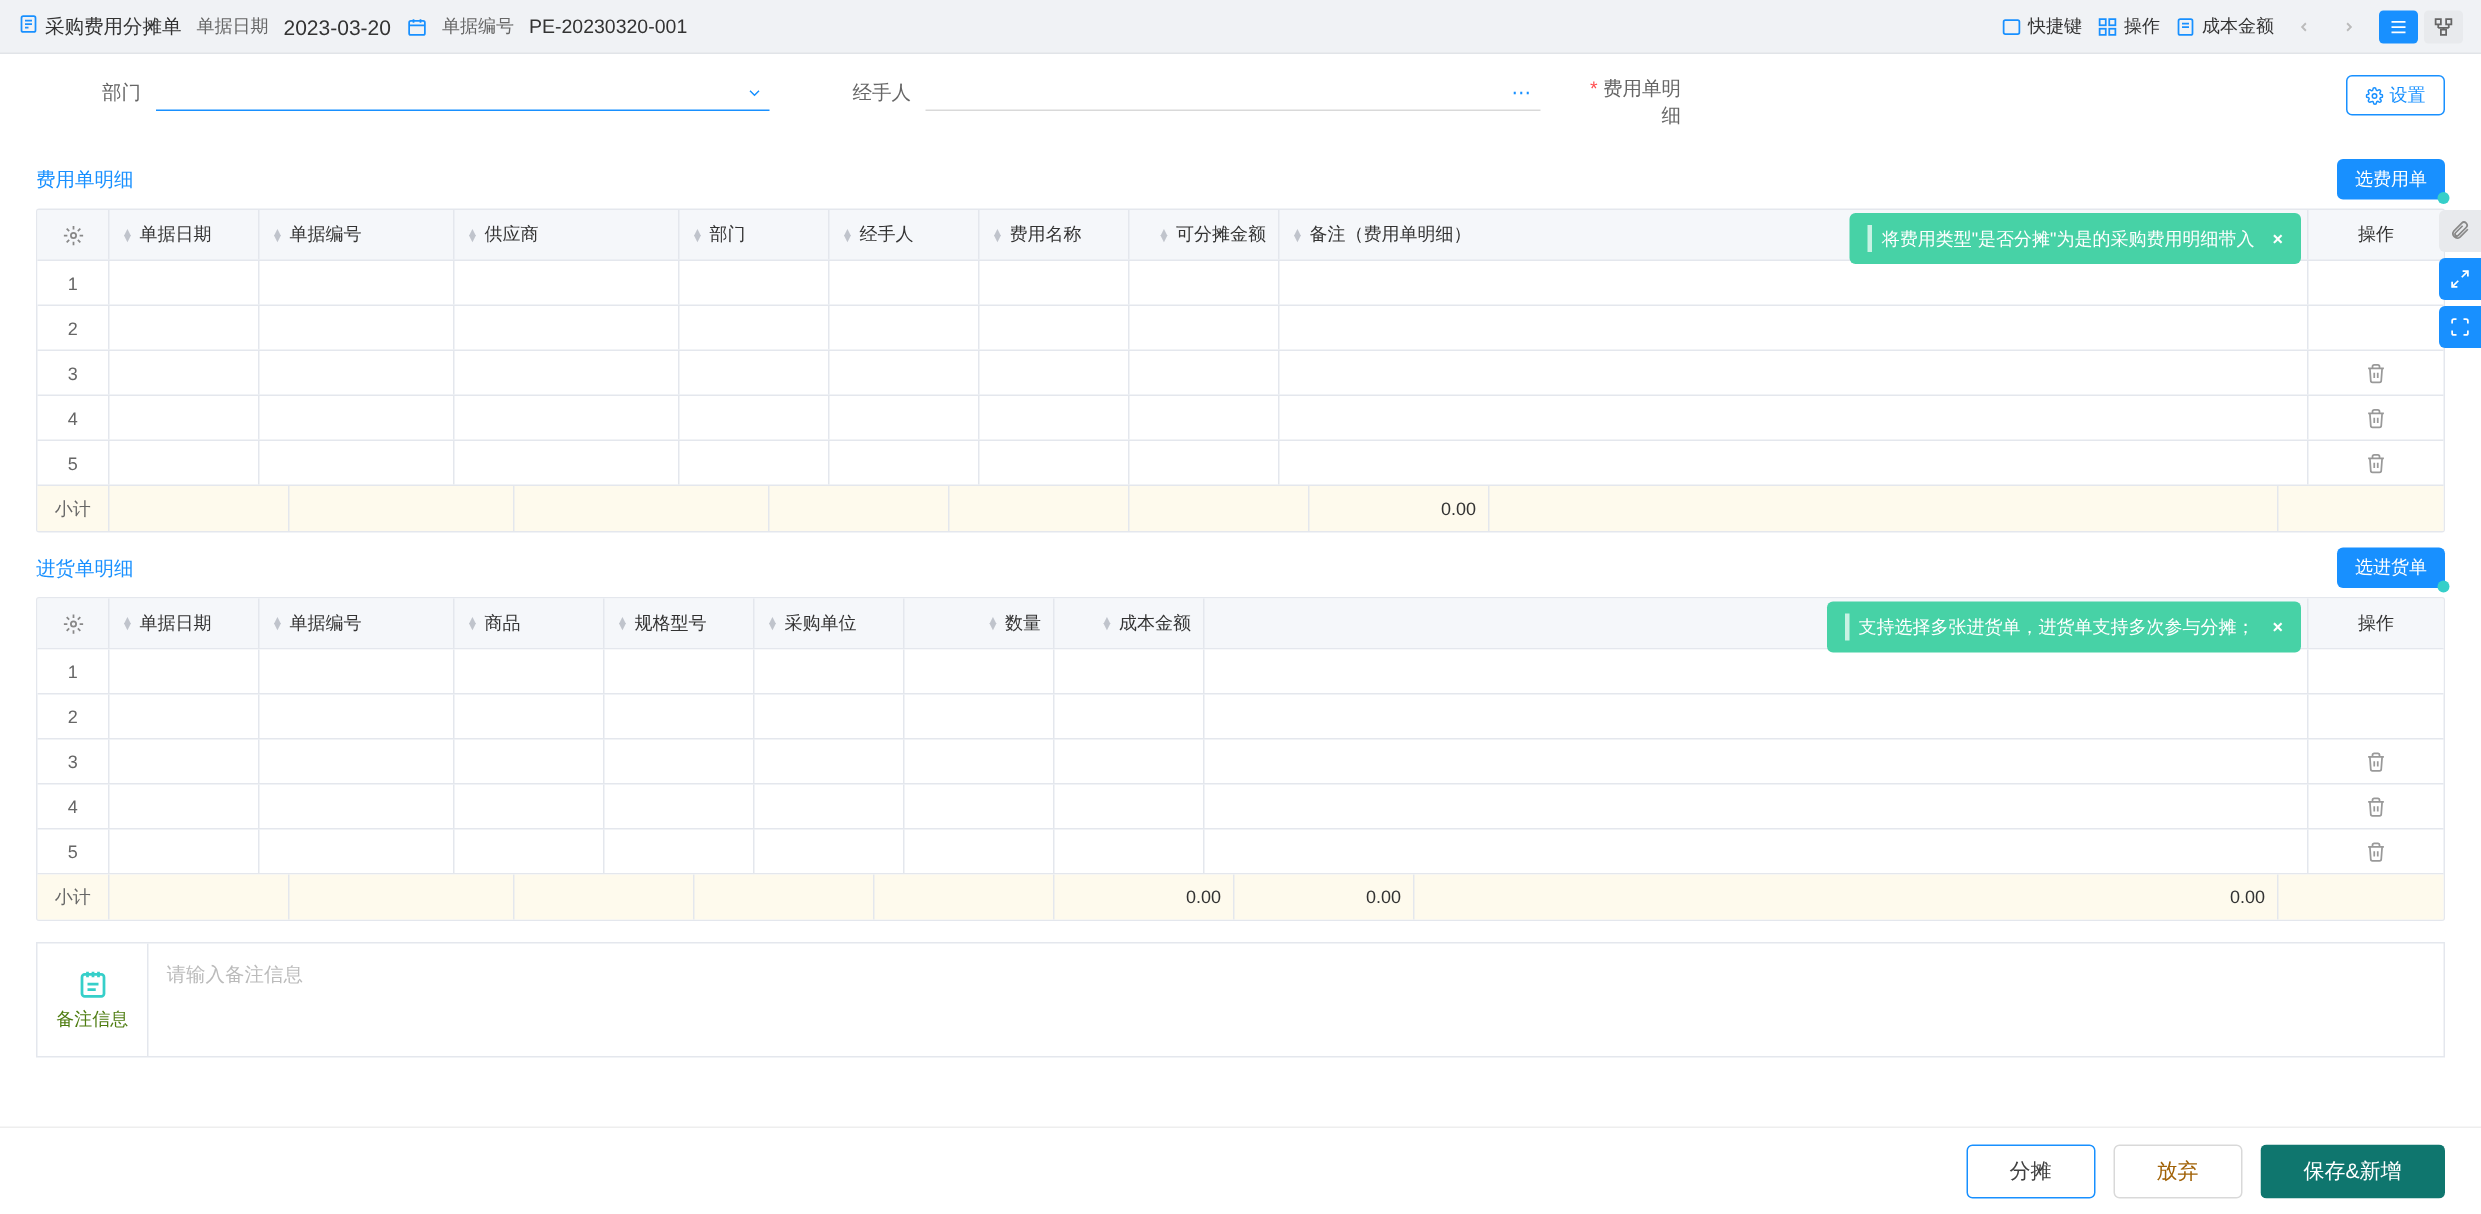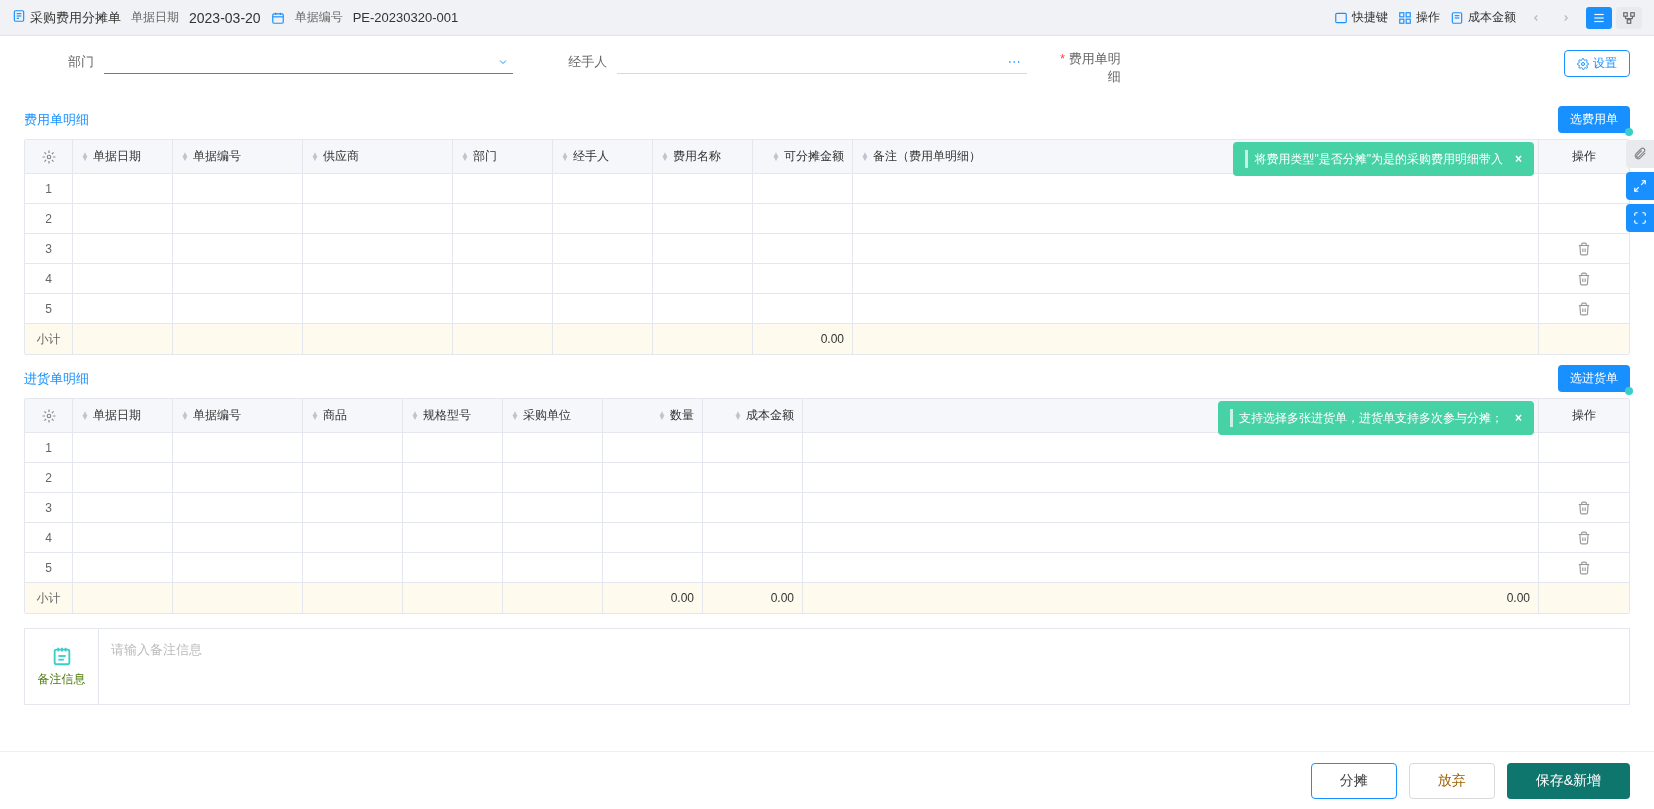--- a/index.html
+++ b/index.html
@@ -40,21 +40,21 @@
 .select-btn { margin-left: auto; background: #1890ff; color: #fff; padding: 5px 12px; border-radius: 4px; cursor: pointer; border: none; font-size: 12px; position: relative; }
 .corner-dot { position: absolute; bottom: -3px; right: -3px; width: 8px; height: 8px; background: #36cfc9; border-radius: 50%; }
 
 
 .grid { border: 1px solid #e4e7ed; border-radius: 2px; width: 100%; }
 .grid-head { display: flex; background: #f5f7fa; border-bottom: 1px solid #e4e7ed; }
 .grid-head .cell, .grid-row .cell, .grid-foot .cell { padding: 8px 8px; border-right: 1px solid #e4e7ed; display: flex; align-items: center; gap: 4px; font-size: 12px; }
 .cell:last-child { border-right: none; }
 .grid-row { display: flex; border-bottom: 1px solid #e4e7ed; height: 30px; }
 .grid-row:nth-child(1) { background: #fff; }
-.grid-foot { display: flex; background: #fefaed; height: 30px; }
+.grid-foot { display: flex; background: #fefaed; height: 30px; gap: 20px; }
 .sort-ic { display: inline-flex; flex-direction: column; line-height: 4px; color: #c0c4cc; font-size: 8px; }
 .gear-cell { width: 48px; justify-content: center; }
 .gear-ic { color: #888; cursor: pointer; }
 .idx-cell { width: 48px; justify-content: center; color: #666; }
 
 
 .e-c1 { width: 100px; }
 .e-c2 { width: 130px; }
 .e-c3 { width: 150px; }
 .e-c4 { width: 100px; }

